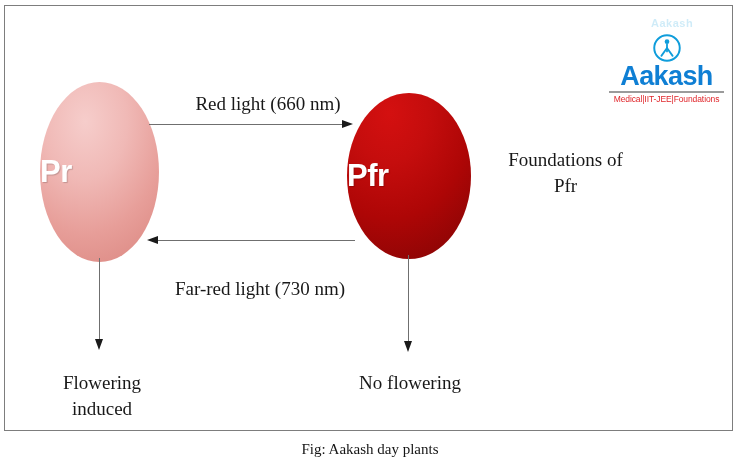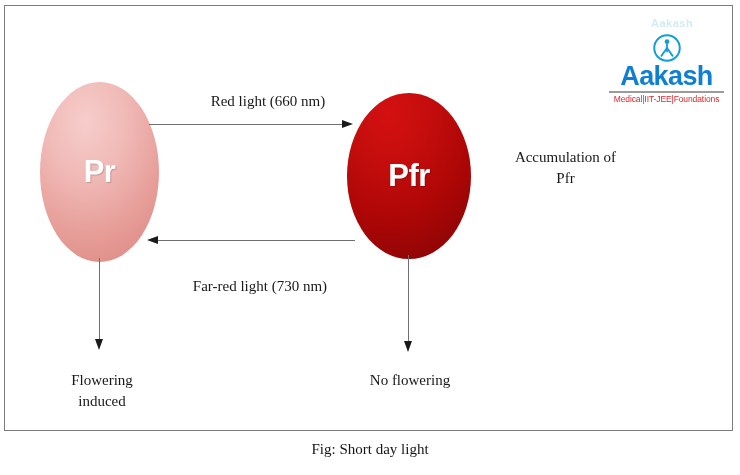--- a/index.html
+++ b/index.html
@@ -27,21 +27,20 @@
     box-sizing: border-box;
     background: #ffffff;
   }
 
   
   .pigment-ellipse {
     position: absolute;
     border-radius: 50%;
     display: flex;
     align-items: center;
-    justify-content: center;
   }
   #pr-ellipse {
     left: 35px;
     top: 76px;
     width: 119px;
     height: 180px;
     background: radial-gradient(ellipse 110% 100% at 38% 22%,
                 #f6cdcb 0%, #f0b9b6 32%, #e79e99 62%, #de8d87 85%, #d98680 100%);
   }
   #pfr-ellipse {
@@ -90,21 +89,21 @@
   .head-down {
     border-left: 4.5px solid transparent;
     border-right: 4.5px solid transparent;
     border-top: 11px solid #1a1a1a;
   }
 
   
   .diagram-text {
     position: absolute;
     font-family: "Liberation Serif", serif;
-    font-size: 15px;
+    font-size: 19px;
     color: #181818;
     line-height: 1.38;
     white-space: pre-line;
     text-align: center;
   }
   #red-light-label   { left: 168px; top: 85px;  width: 190px; }
   #far-red-label     { left: 150px; top: 246px; width: 210px; margin-top: 24px; }
   #accumulation-label{ left: 478px; top: 141px; width: 165px; }
   #flowering-induced { left: 34px;  top: 364px; width: 126px; }
   #no-flowering      { left: 335px; top: 364px; width: 140px; }
@@ -192,21 +191,21 @@
   <div class="arrow-line h-line" style="left:152px; top:234px; width:198px;"></div>
   <div class="arrow-head head-left" style="left:142px; top:230px;"></div>
   <div class="diagram-text" id="far-red-label">Far-red light (730 nm)</div>
 
   <div class="arrow-line v-line" style="left:94px; top:252px; height:84px;"></div>
   <div class="arrow-head head-down" style="left:90px; top:333px;"></div>
 
   <div class="arrow-line v-line" style="left:403px; top:249px; height:89px;"></div>
   <div class="arrow-head head-down" style="left:399px; top:335px;"></div>
 
-  <div class="diagram-text" id="accumulation-label">Accumulation of
+  <div class="diagram-text" id="accumulation-label">Foundations of
 Pfr</div>
 
   <div class="diagram-text" id="flowering-induced">Flowering
 induced</div>
 
   <div class="diagram-text" id="no-flowering">No flowering</div>
 
   <div id="logo-watermark">Aakash</div>
 
   <div id="logo-block">
@@ -217,13 +216,13 @@
       <path d="M20 20 L12.5 30.5" stroke="#0f9ddb" stroke-width="2.4" stroke-linecap="round"></path>
       <path d="M20 20 L27.5 30.5" stroke="#0f9ddb" stroke-width="2.4" stroke-linecap="round"></path>
     </svg>
     <div id="logo-wordmark">Aakash</div>
     <div id="logo-rule"></div>
     <div id="logo-tagline">Medical|IIT-JEE|Foundations</div>
   </div>
 
 </div>
 
-<div id="figure-caption">Fig: Short day light</div>
+<div id="figure-caption">Fig: Aakash day plants</div>
 
 </body></html>

